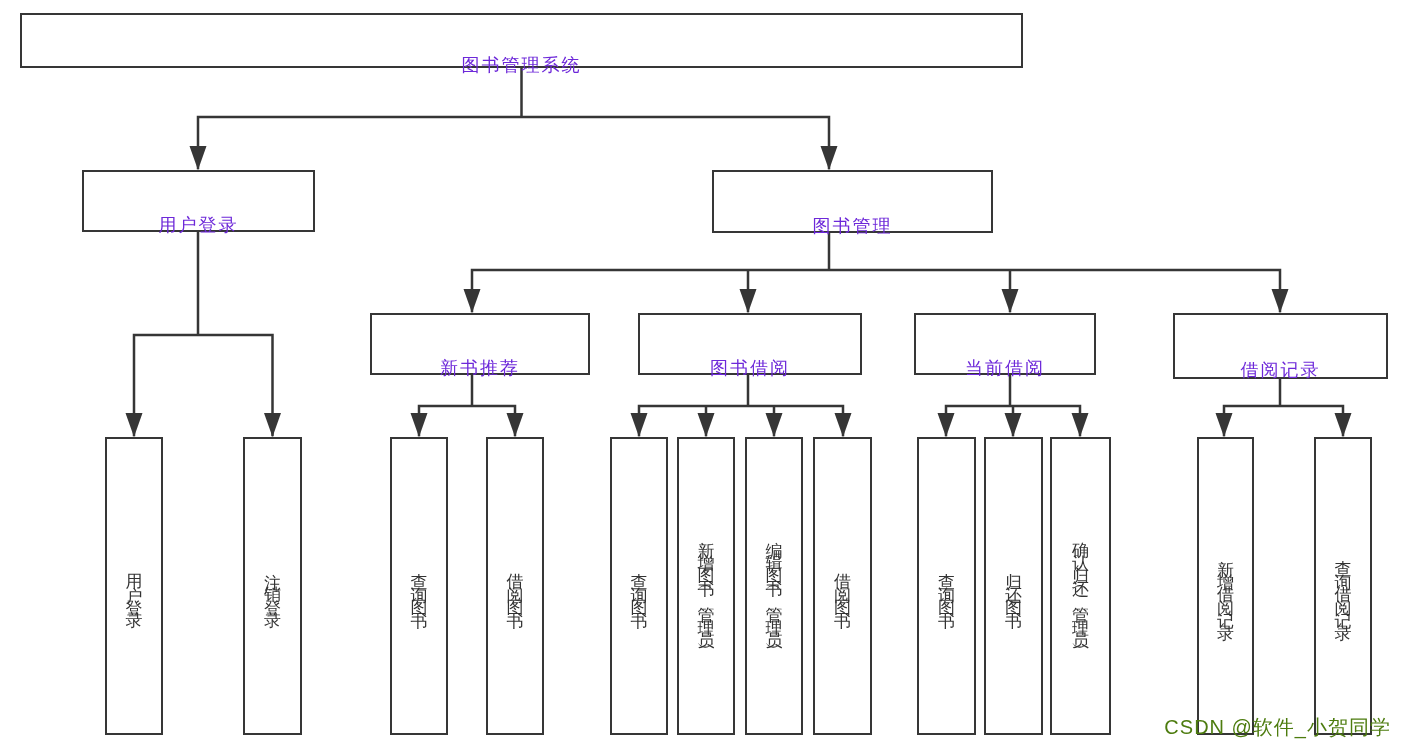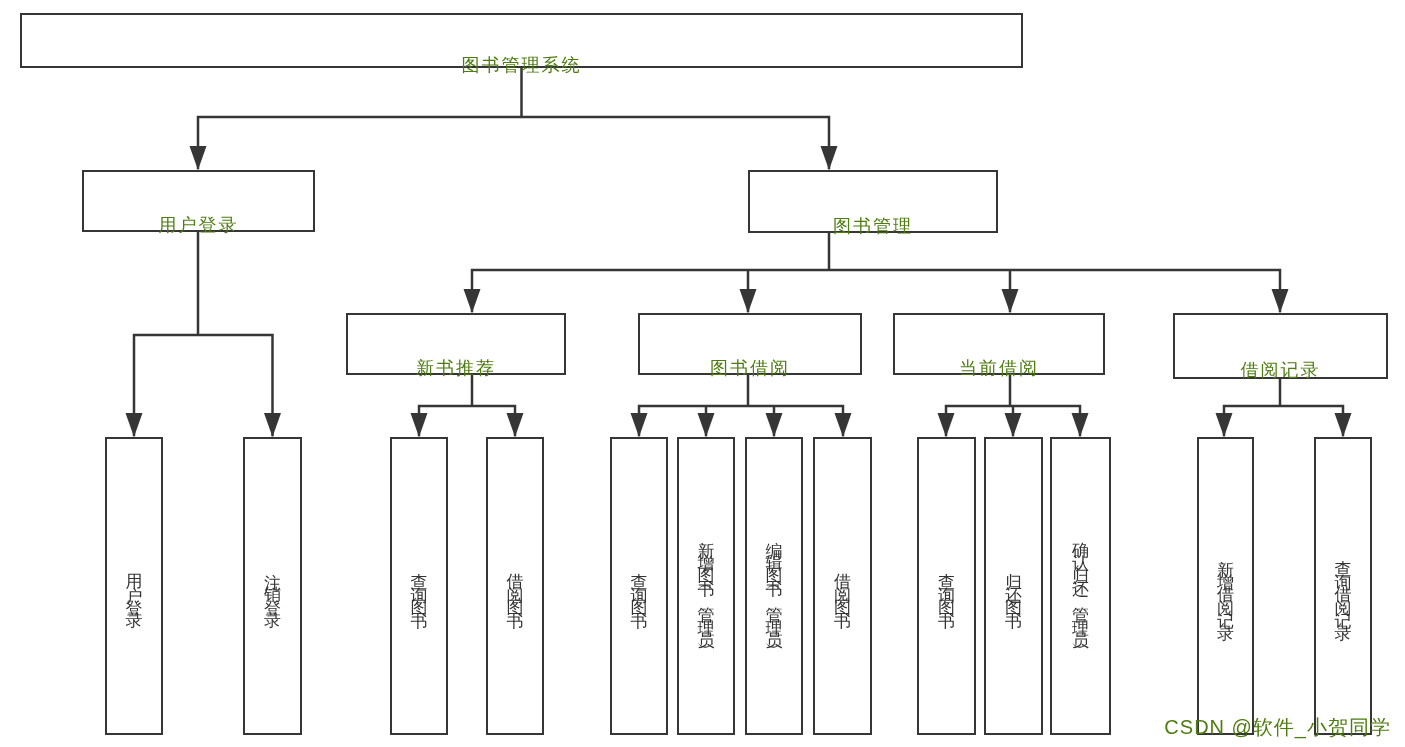--- a/index.html
+++ b/index.html
@@ -28,21 +28,21 @@
     border: 2.5px solid #363636;
     color: #333333;
     display: flex;
     align-items: center;
     justify-content: center;
   }
   .node.root { border-width: 2px; }
   .hlabel {
     font-size: 18px;
     letter-spacing: 2px;
-    color: #4d7c0f;
+    color: #6d28d9;
     white-space: nowrap;
     margin-top: 48px;
   }
   .leaf { top: 437px; height: 298px; width: 58px; }
   .vlabel {
     writing-mode: vertical-rl;
     text-orientation: mixed;
     font-size: 17px;
     letter-spacing: 13px;
     line-height: 1;
@@ -104,31 +104,31 @@
     </g>
   </svg>
 
   <div class="node root" style="left:20px;top:13px;width:1003px;height:55px">
     <span class="hlabel">图书管理系统</span>
   </div>
 
   <div class="node" style="left:82px;top:170px;width:233px;height:62px">
     <span class="hlabel">用户登录</span>
   </div>
-  <div class="node" style="left:748px;top:170px;width:250px;height:63px">
+  <div class="node" style="left:712px;top:170px;width:281px;height:63px">
     <span class="hlabel">图书管理</span>
   </div>
 
-  <div class="node" style="left:346px;top:313px;width:220px;height:62px">
+  <div class="node" style="left:370px;top:313px;width:220px;height:62px">
     <span class="hlabel">新书推荐</span>
   </div>
   <div class="node" style="left:638px;top:313px;width:224px;height:62px">
     <span class="hlabel">图书借阅</span>
   </div>
-  <div class="node" style="left:893px;top:313px;width:212px;height:62px">
+  <div class="node" style="left:914px;top:313px;width:182px;height:62px">
     <span class="hlabel">当前借阅</span>
   </div>
   <div class="node" style="left:1173px;top:313px;width:215px;height:66px">
     <span class="hlabel">借阅记录</span>
   </div>
 
   <div class="node leaf" style="left:105px">
     <span class="vlabel">用户登录</span>
   </div>
   <div class="node leaf" style="left:243px;width:59px">

